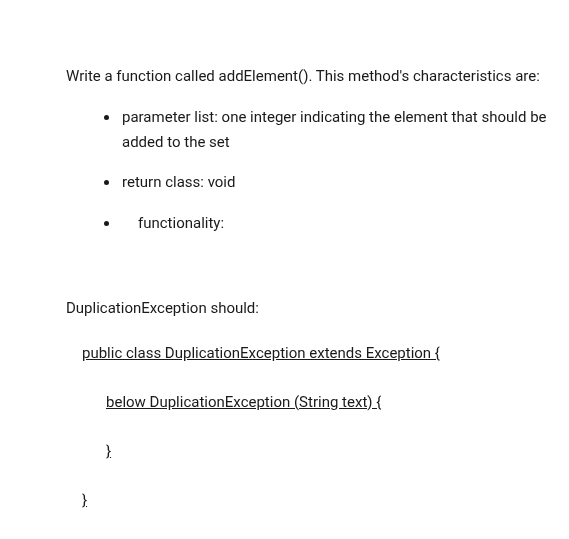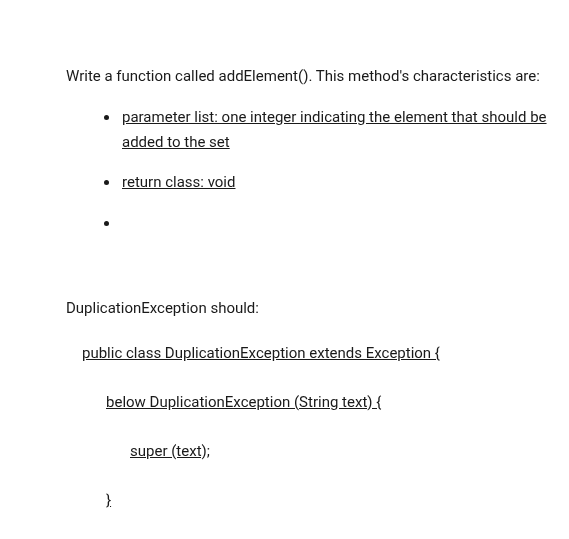--- a/index.html
+++ b/index.html
@@ -20,21 +20,20 @@
     margin-bottom: 16px;
   }
   ul.outer {
     list-style: disc;
     padding-left: 38px;
     margin-bottom: 24px;
   }
   ul.outer > li {
     margin-bottom: 2px;
     padding-left: 2px;
-    text-decoration: underline;
   }
   ul.inner {
     list-style: circle;
     padding-left: 30px;
     margin-top: 2px;
   }
   ul.inner > li {
     margin-bottom: 2px;
   }
   .spacer {
@@ -55,26 +54,26 @@
 </style>
 </head>
 <body>
 
 <p class="intro">Write a function called addElement(). This method's characteristics are:</p>
 
 <ul class="outer">
   <li>parameter list: one integer indicating the element that should be added to the set</li>
   <li>return class: void</li>
   <li>
+    <span>functionality:</span>
   </li>
 </ul>
 
 <div class="spacer"></div>
 
 <p class="class-label">DuplicationException should:</p>
 
 <div class="code-block">
   <div class="code-line">public class DuplicationException extends Exception {</div>
   <div class="code-line ind1">below DuplicationException (String text) {</div>
-  <div class="code-line ind2">super (text);</div>
   <div class="code-line ind1">}</div>
   <div class="code-line">}</div>
 </div>
 
 </body></html>

